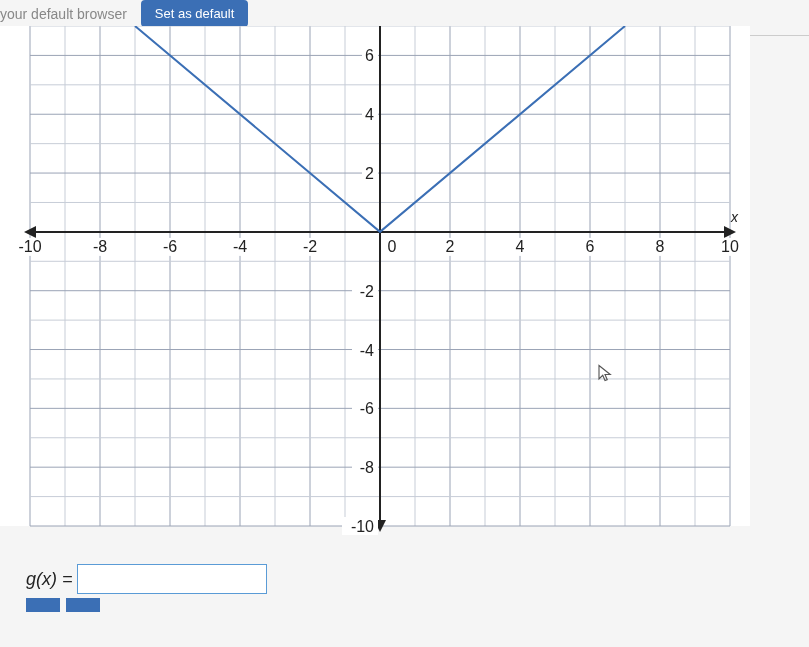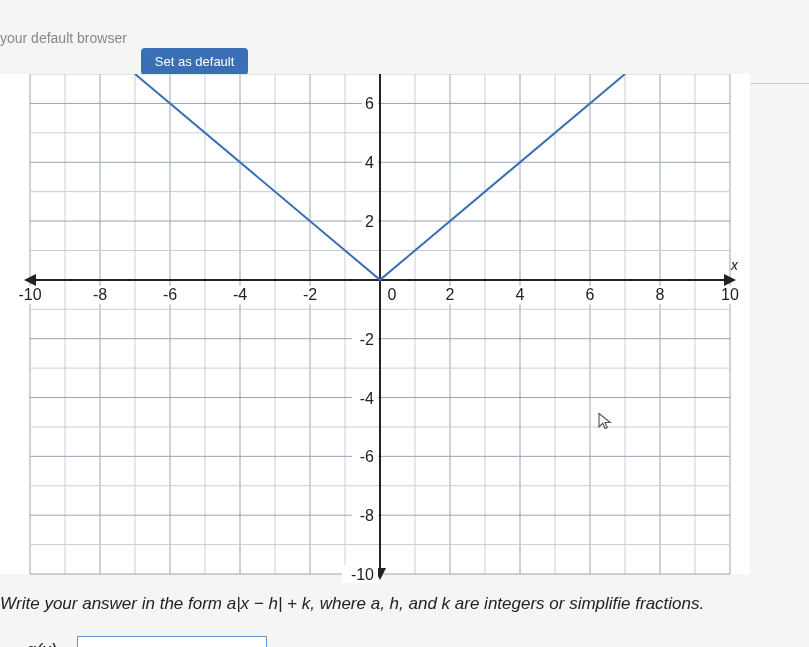--- a/index.html
+++ b/index.html
@@ -20,21 +20,20 @@
       font-size: 14px;
     }
     .set-default-btn {
       background: #3b6fb5;
       color: #fff;
       border: none;
       padding: 6px 14px;
       border-radius: 4px;
       font-size: 13px;
       cursor: pointer;
-      margin-top: 48px;
     }
     .divider {
       height: 1px;
       background: #ccc;
       width: 100%;
       margin-top: 2px;
     }
     .chart-area {
       position: relative;
       width: 760px;
@@ -218,21 +217,20 @@
       </g>
   </svg>
   <span class="cursor-icon" style="left:606px; top:338px;">
     <svg width="18" height="18" viewBox="0 0 24 24">
         <path d="M4 2 L4 20 L9 15 L12 22 L15 21 L12 14 L19 14 Z" fill="none" stroke="#555" stroke-width="1.5"></path>
       </svg>
   </span>
 </div>
 
 <div class="question-area">
-  <p class="instruction">Write your answer in the form a|x − h| + k, where a, h, and k are integers or simplifie fractions.</p>
   <div class="answer-line">
     <span class="gx-label">g(x) =</span>
     <input type="text" class="answer-input" value="" style="">
   </div>
   <div class="toolbar-stub">
     <div></div>
     <div></div>
   </div>
 </div>
 

